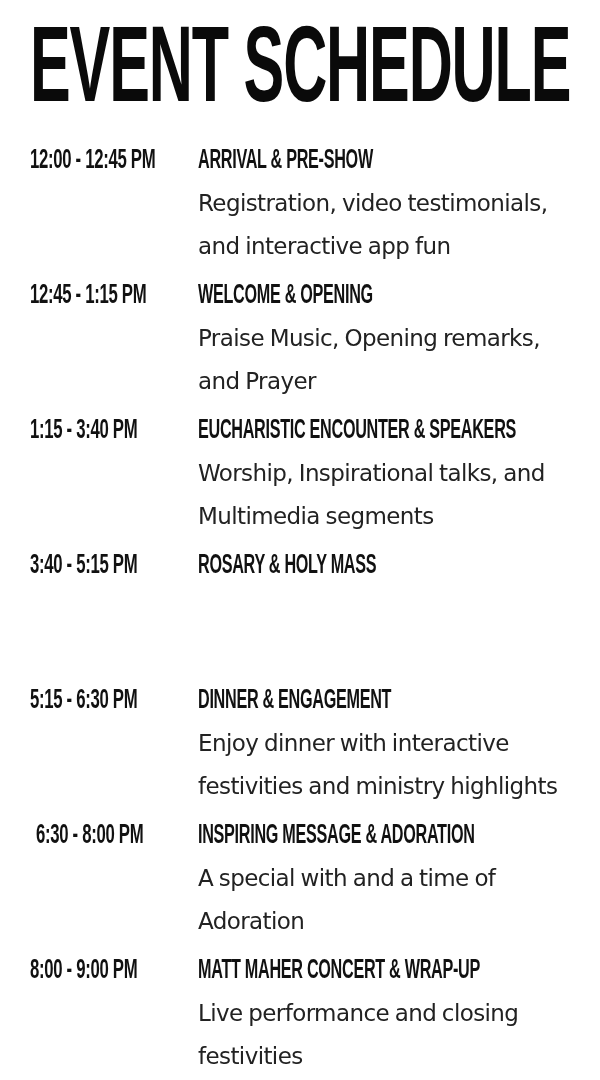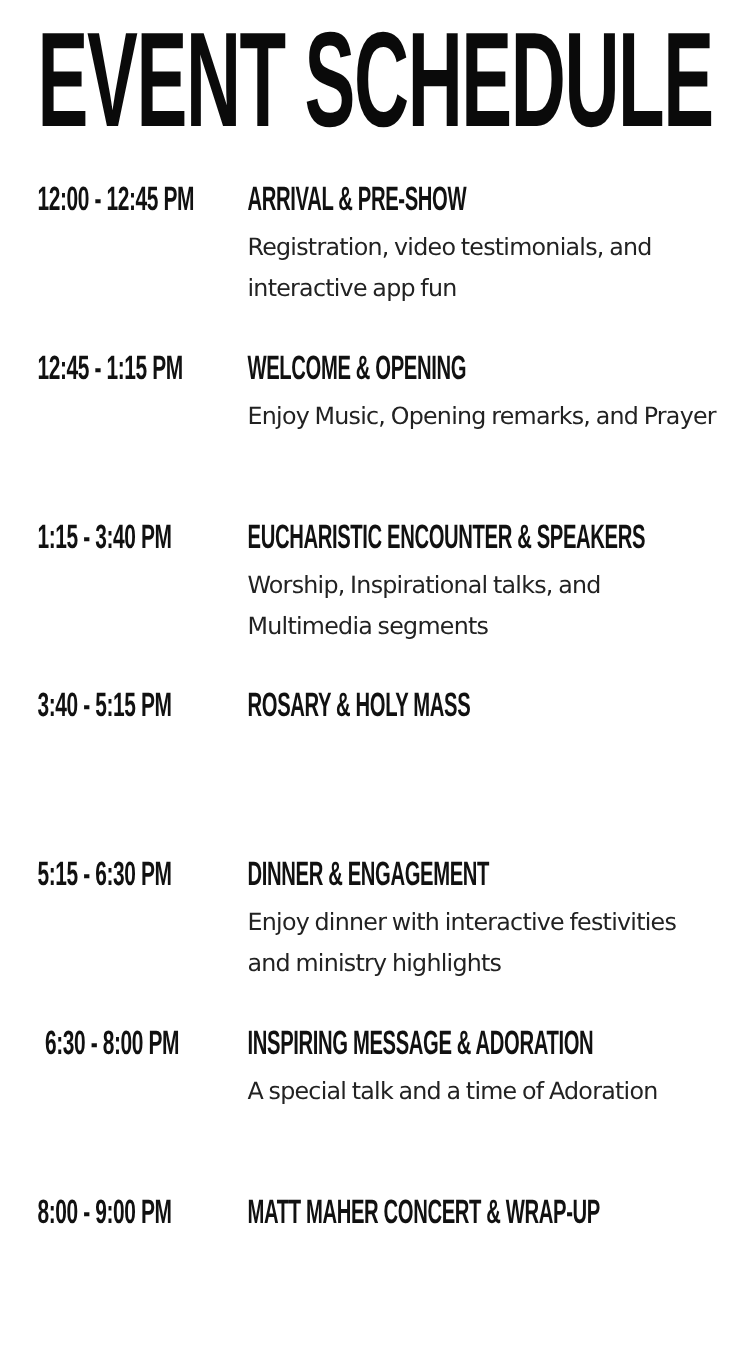--- a/index.html
+++ b/index.html
@@ -84,22 +84,22 @@
       transform: scaleX(0.6);
       letter-spacing: -0.5px;
     }
     .desc {
       position: absolute;
       left: 198px;
       top: 44px;
       width: 380px;
       font-family: "DejaVu Sans", sans-serif;
       font-weight: normal;
-      font-size: 19px;
-      line-height: 33px;
+      font-size: 23px;
+      line-height: 43px;
       color: #222222;
       letter-spacing: -0.6px;
       word-spacing: -1px;
     }
   </style>
 </head>
 <body>
 
 <div class="title-wrap">
   <h1 class="page-title">EVENT SCHEDULE</h1>
@@ -109,21 +109,21 @@
 
   <div class="row">
     <div class="time">12:00 - 12:45 PM</div>
     <div class="event-title">ARRIVAL &amp; PRE-SHOW</div>
     <div class="desc">Registration, video testimonials, and interactive app fun</div>
   </div>
 
   <div class="row">
     <div class="time">12:45 - 1:15 PM</div>
     <div class="event-title">WELCOME &amp; OPENING</div>
-    <div class="desc">Enjoy Music, Opening remarks, and Prayer</div>
+    <div class="desc">Praise Music, Opening remarks, and Prayer</div>
   </div>
 
   <div class="row">
     <div class="time">1:15 - 3:40 PM</div>
     <div class="event-title">EUCHARISTIC ENCOUNTER &amp; SPEAKERS</div>
     <div class="desc">Worship, Inspirational talks, and Multimedia segments</div>
   </div>
 
   <div class="row">
     <div class="time">3:40 - 5:15 PM</div>
@@ -132,21 +132,22 @@
 
   <div class="row">
     <div class="time">5:15 - 6:30 PM</div>
     <div class="event-title">DINNER &amp; ENGAGEMENT</div>
     <div class="desc">Enjoy dinner with interactive festivities and ministry highlights</div>
   </div>
 
   <div class="row">
     <div class="time indent">6:30 - 8:00 PM</div>
     <div class="event-title">INSPIRING MESSAGE &amp; ADORATION</div>
-    <div class="desc">A special talk and a time of Adoration</div>
+    <div class="desc">A special with and a time of Adoration</div>
   </div>
 
   <div class="row">
     <div class="time">8:00 - 9:00 PM</div>
     <div class="event-title">MATT MAHER CONCERT &amp; WRAP-UP</div>
+    <div class="desc">Live performance and closing festivities</div>
   </div>
 
 </div>
 
 </body></html>

